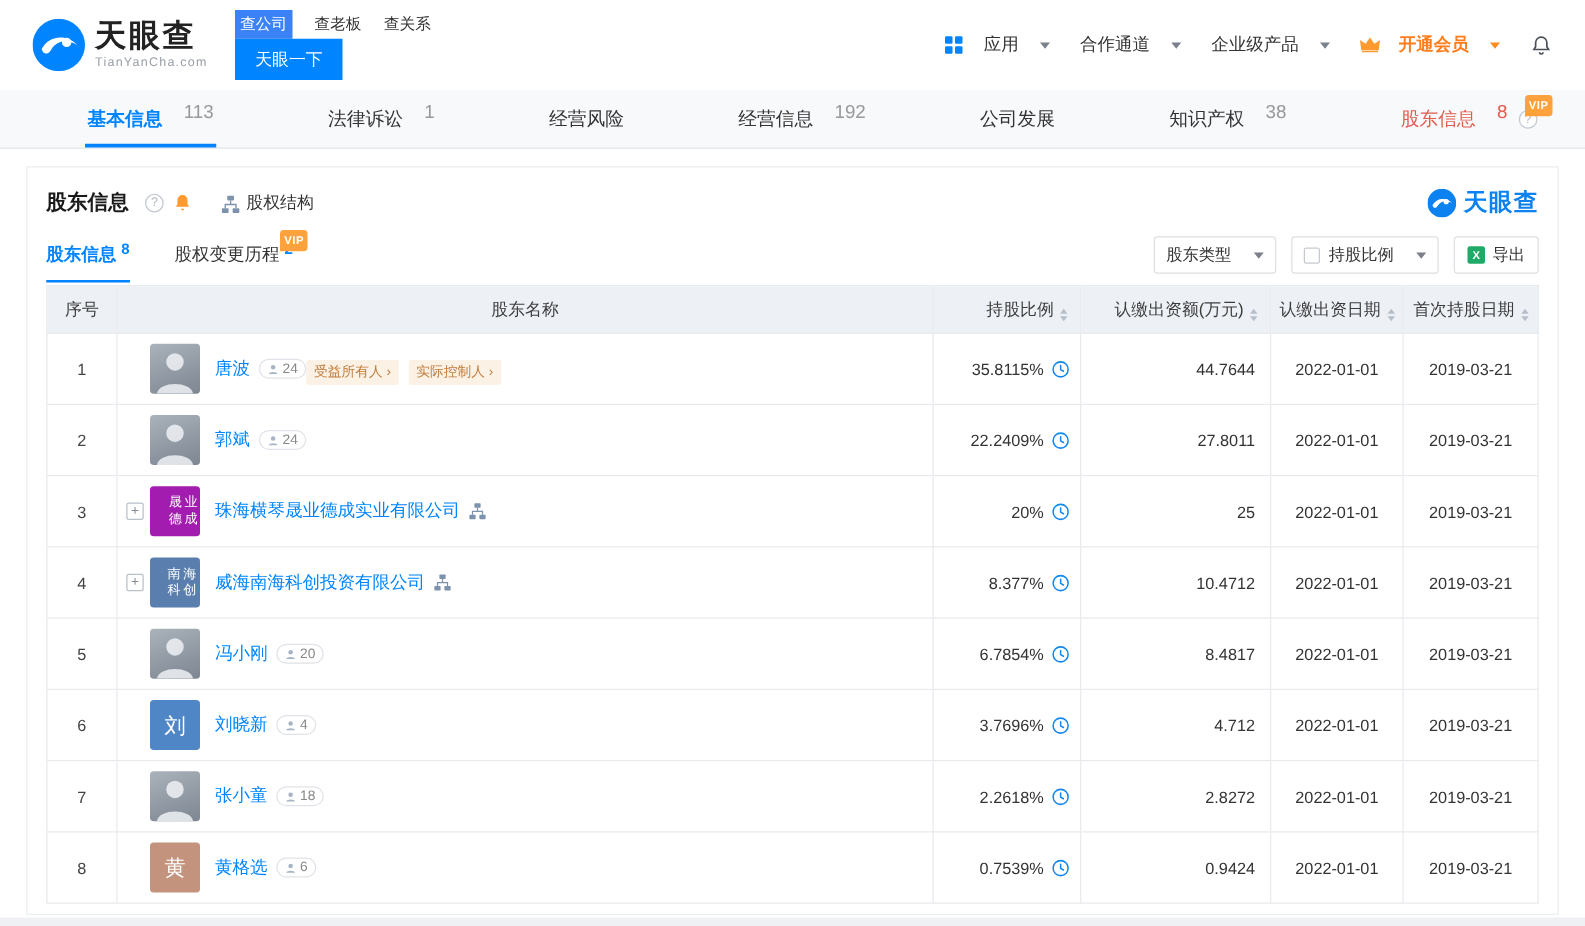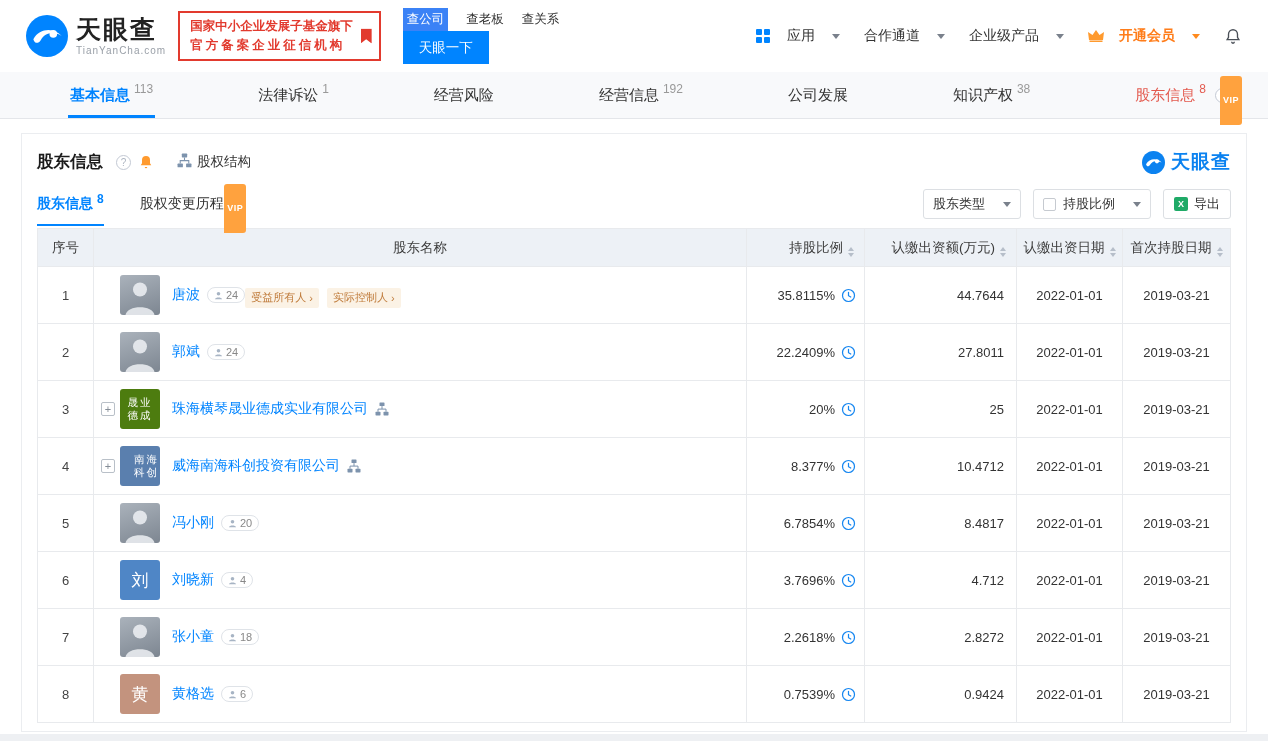--- a/index.html
+++ b/index.html
@@ -38,36 +38,36 @@
   .vip-member{color:#ff7d1a;font-weight:600}
   .vip-member .caret{border-top-color:#ff8a1e}
   .bell-btn{cursor:pointer;display:flex;align-items:center}
 
   
   .tabbar{height:47px;background:#f8f9fb;border-bottom:1px solid #e4e6ea;
     display:flex;justify-content:space-between;padding:0 36px 0 68px}
   .ptab{position:relative;display:flex;align-items:center;height:100%;padding:0 2px;
     font-size:15px;cursor:pointer;gap:3px}
   .ptab .plabel{color:#333}
-  .ptab .cnt{font-size:12px;color:#999;position:relative;top:-6px;margin-left:1px}
+  .ptab .cnt{font-size:15px;color:#999;position:relative;top:-6px;margin-left:14px}
   .ptab.active .plabel{color:#0084ff;font-weight:700}
   .ptab.active::after{content:'';position:absolute;left:0;right:0;bottom:0;height:3px;background:#0084ff}
   .ptab.hist .plabel,.ptab.hist .cnt{color:#e35a4f}
   .vip-badge{background:#ffa23e;color:#fff;font-size:9px;font-weight:700;line-height:1;
-    padding:20px 3px;border-radius:3px 3px 3px 0;letter-spacing:.5px}
+    padding:4px 3px;border-radius:3px 3px 3px 0;letter-spacing:.5px}
   .ptab .vip-badge{position:absolute;top:4px;right:-10px}
   .qcirc{width:15px;height:15px;border-radius:50%;border:1px solid #c3c9d4;color:#aeb6c2;
     font-size:10px;display:inline-flex;align-items:center;justify-content:center;
     margin-left:6px;background:#fff}
 
   
   .card{margin:14px 21px 0;border:1px solid #ebedf0;background:#fff;padding:8px 15px 0;height:599px;overflow:hidden}
   .sec-head{display:flex;align-items:center;height:40px;gap:7px}
   .sec-title{font-size:16.5px;font-weight:700;color:#1b1b1b}
-  .equity-link{display:flex;align-items:flex-start;gap:5px;margin-left:16px;font-size:13.5px;color:#333;cursor:pointer}
+  .equity-link{display:flex;align-items:flex-end;gap:5px;margin-left:16px;font-size:13.5px;color:#333;cursor:pointer}
   .wm{margin-left:auto;display:flex;align-items:center;gap:6px}
   .wm-text{font-size:19px;font-weight:700;color:#0b82f0;letter-spacing:1px}
 
   .subtab-row{display:flex;align-items:center;height:44px}
   .subtabs{display:flex;align-items:center;height:100%}
   .subtab{position:relative;margin-right:36px;display:flex;align-items:center;gap:4px;
     height:100%;font-size:14px;color:#333;cursor:pointer}
   .subtab .scnt{font-size:12px;color:#0084ff;font-weight:600;position:relative;top:-5px}
   .subtab.active{color:#0084ff;font-weight:700}
   .subtab.active::after{content:'';position:absolute;left:0;right:0;bottom:0;height:2px;background:#0084ff}
@@ -142,25 +142,20 @@
         <circle cx="20" cy="20" r="20" fill="#0084ff"></circle>
         <path d="M7 23c6-11 20-11 27-3-8-5-16-3-20 4-2.5 4-6 3-7-1z" fill="#fff"></path>
         <circle cx="26" cy="18" r="3.6" fill="#fff"></circle>
       </svg>
       <div class="logo-txt">
         <span class="logo-cn">天眼查</span>
         <span class="logo-en">TianYanCha.com</span>
       </div>
     </div>
 
-    <div class="cert">
-      <div class="l1">国家中小企业发展子基金旗下</div>
-      <div class="l2">官方备案企业征信机构</div>
-      <span class="ribbon"></span>
-    </div>
 
     <div class="search">
       <div class="stabs">
           <div class="stab on">查公司</div>
           <div class="stab">查老板</div>
           <div class="stab">查关系</div>
         </div>
       <div class="search-row">
         <button class="search-btn">天眼一下</button>
       </div>
@@ -414,21 +409,21 @@
     </td>
     <td class="c-amt">27.8011</td>
     <td class="c-date">2022-01-01</td>
     <td class="c-date">2019-03-21</td>
   </tr>
           <tr class="row">
     <td class="c-no"><span>3</span></td>
     <td class="c-name">
       <button class="expand">+</button>
       <div class="name-flex">
-        <div class="avatar two" style="background: #4d7c0f;">
+        <div class="avatar two" style="background: #a21caf; align-items: flex-end;">
                   <span>晟业</span>
                   <span>德成</span>
                 </div>
         <div class="name-col">
           <div class="name-line">
             <a class="sh-name" href="#">珠海横琴晟业德成实业有限公司</a>
 
             <span class="org-ic">
               <svg viewBox="0 0 14 14">
                 <rect x="4.5" y="0.5" width="5" height="3.6" rx="0.6" fill="#7d93ad"></rect>

